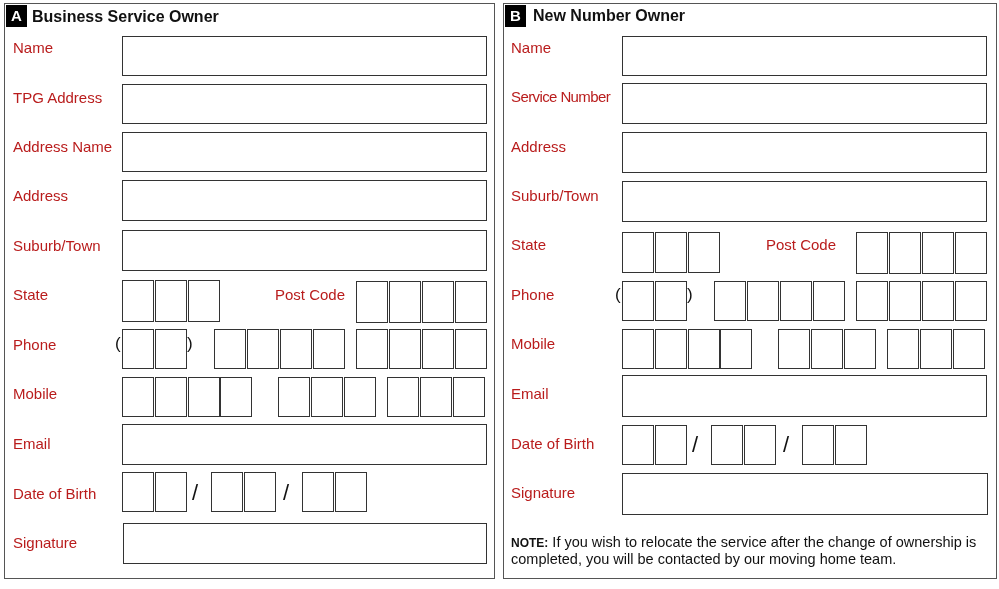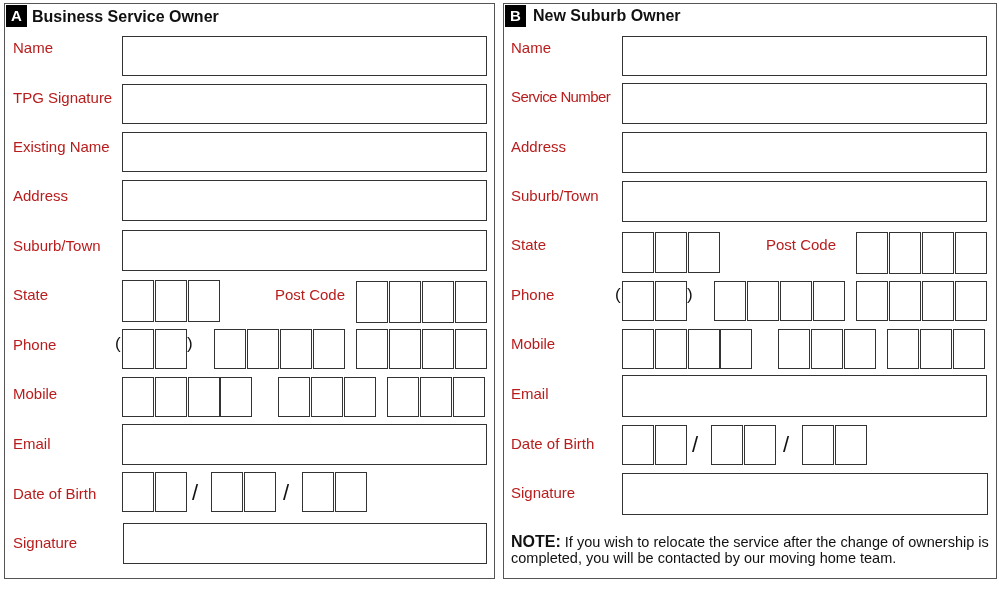--- a/index.html
+++ b/index.html
@@ -9,36 +9,36 @@
   .badge { position:absolute; left:1px; top:1px; width:21px; height:22px; background:#000; color:#fff;
            font-weight:bold; font-size:15px; line-height:22px; text-align:center; }
   .title { position:absolute; left:28px; top:2px; font-weight:bold; font-size:16px; line-height:22px; color:#111; }
   .label { position:absolute; font-size:15px; line-height:18px; color:#b91c1c; white-space:nowrap; }
   .label.narrow { letter-spacing:-0.6px; }
   .box { position:absolute; border:1.5px solid #333; box-sizing:border-box; background:#fff; }
   .chr { position:absolute; border:1.5px solid #333; box-sizing:border-box; background:#fff; width:32px; }
   .sym { position:absolute; font-size:22px; line-height:30px; color:#111; }
   .paren { position:absolute; font-size:17px; line-height:22px; color:#111; }
   .note { position:absolute; font-size:14.5px; line-height:16px; color:#111; }
-  .note b { font-size:16px; font-weight:bold; }
+  .note b { font-size:12px; font-weight:bold; }
 </style>
 </head>
 <body>
 
 <div class="panel" style="left:4px; width:491px;"></div>
 <div class="badge" style="left:6px; top:5px;">A</div>
 <div class="title" style="left:32px; top:6px;">Business Service Owner</div>
 
 <span class="label" style="left:13px; top:39px;">Name</span>
 <div class="box" style="left:122px; top:36px; width:365px; height:40px;"></div>
 
-<span class="label" style="left:13px; top:89px;">TPG Signature</span>
+<span class="label" style="left:13px; top:89px;">TPG Address</span>
 <div class="box" style="left:122px; top:84px; width:365px; height:40px;"></div>
 
-<span class="label" style="left:13px; top:138px;">Existing Name</span>
+<span class="label" style="left:13px; top:138px;">Address Name</span>
 <div class="box" style="left:122px; top:132px; width:365px; height:40px;"></div>
 
 <span class="label" style="left:13px; top:187px;">Address</span>
 <div class="box" style="left:122px; top:180px; width:365px; height:41px;"></div>
 
 <span class="label" style="left:13px; top:237px;">Suburb/Town</span>
 <div class="box" style="left:122px; top:230px; width:365px; height:41px;"></div>
 
 <span class="label" style="left:13px; top:286px;">State</span>
 <div class="chr" style="left:122px; top:280px; height:42px;"></div>
@@ -87,21 +87,21 @@
 <div class="chr" style="left:244px; top:472px; height:40px;"></div>
 <span class="sym" style="left:283px; top:478px;">/</span>
 <div class="chr" style="left:302px; top:472px; height:40px;"></div>
 <div class="chr" style="left:335px; top:472px; height:40px;"></div>
 
 <span class="label" style="left:13px; top:534px;">Signature</span>
 <div class="box" style="left:123px; top:523px; width:364px; height:41px;"></div>
 
 <div class="panel" style="left:503px; width:494px;"></div>
 <div class="badge" style="left:505px; top:5px;">B</div>
-<div class="title" style="left:533px; top:5px;">New Suburb Owner</div>
+<div class="title" style="left:533px; top:5px;">New Number Owner</div>
 
 <span class="label" style="left:511px; top:39px;">Name</span>
 <div class="box" style="left:622px; top:36px; width:365px; height:40px;"></div>
 
 <span class="label narrow" style="left:511px; top:88px;">Service Number</span>
 <div class="box" style="left:622px; top:83px; width:365px; height:41px;"></div>
 
 <span class="label" style="left:511px; top:138px;">Address</span>
 <div class="box" style="left:622px; top:132px; width:365px; height:41px;"></div>
 

